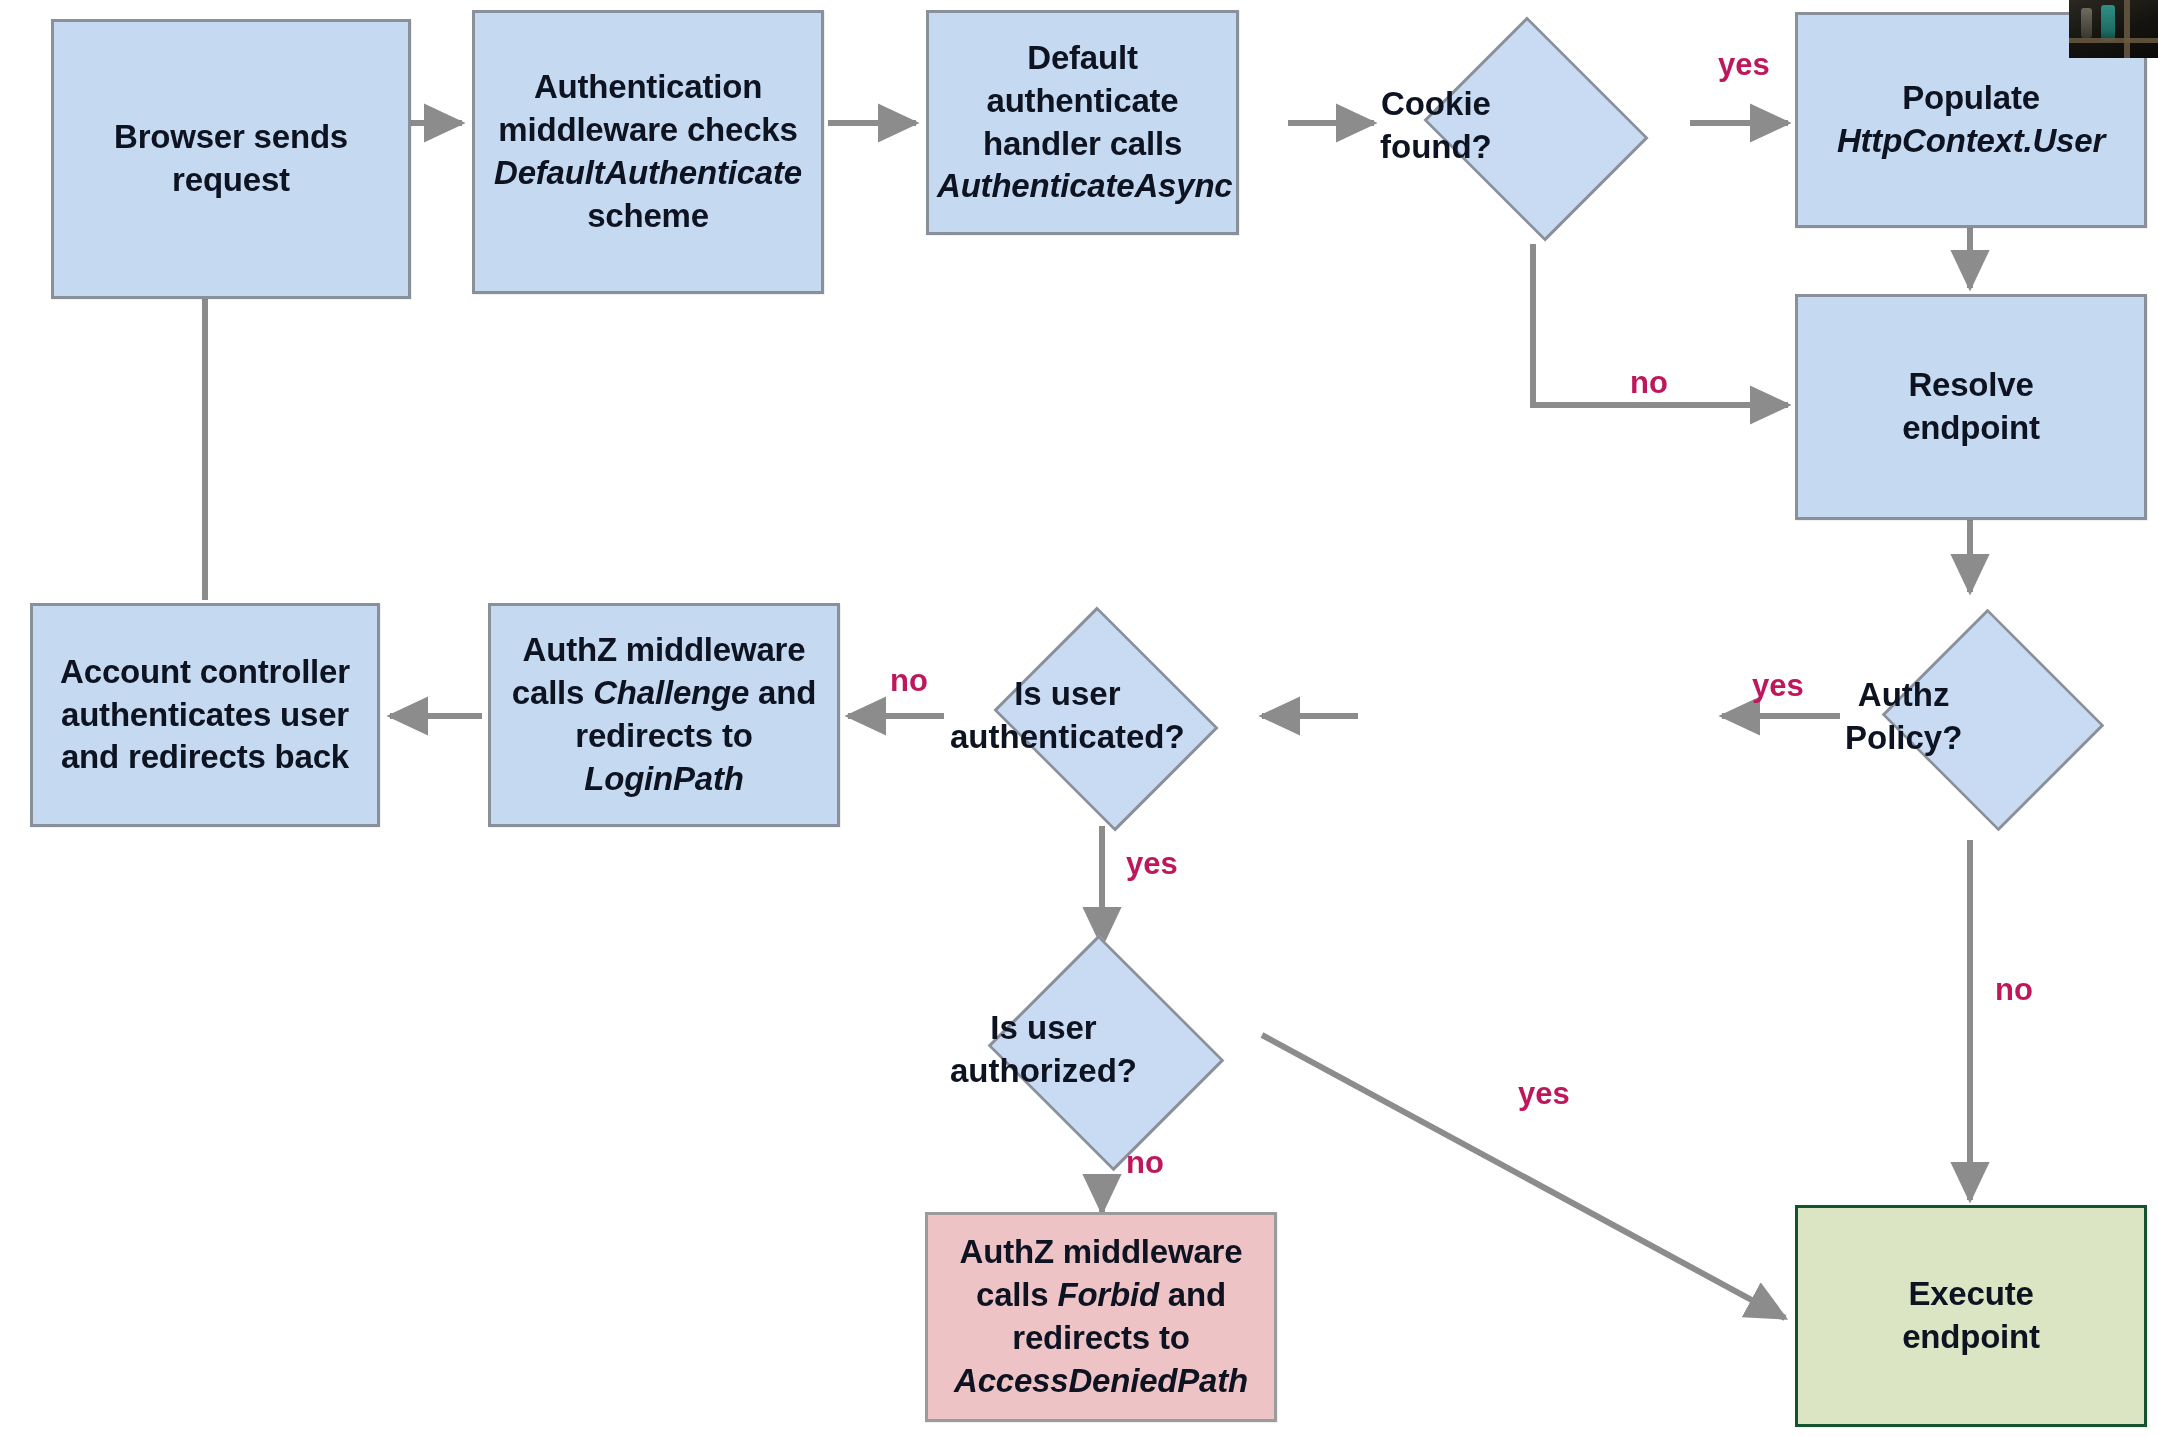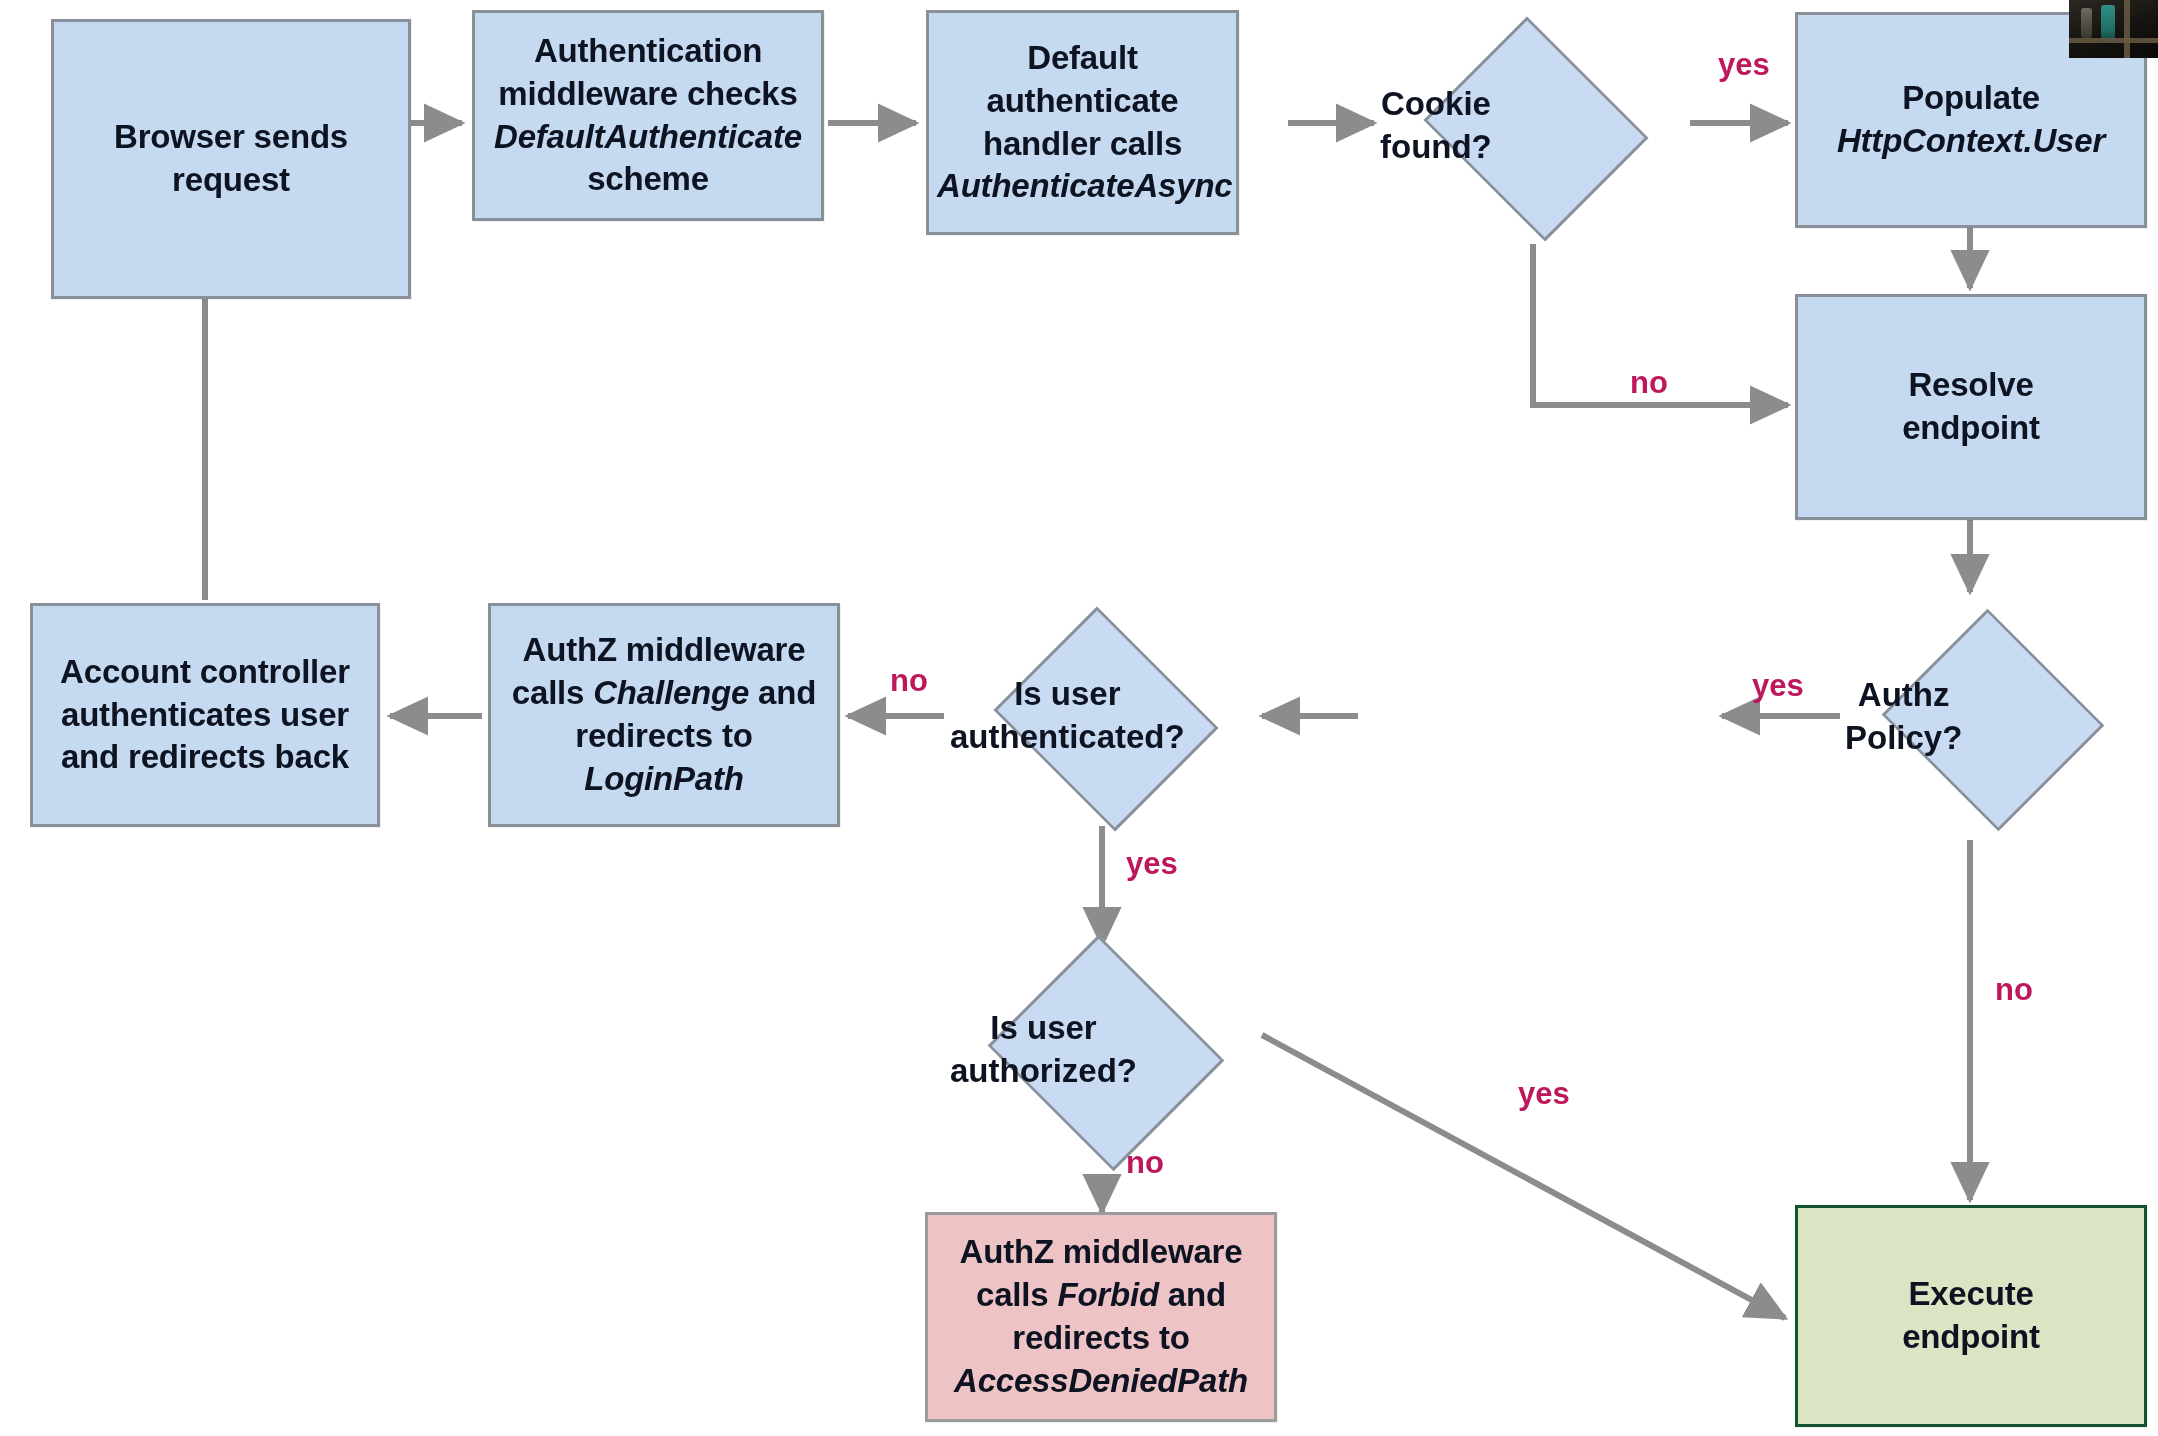--- a/index.html
+++ b/index.html
@@ -164,21 +164,21 @@
     </g>
   </svg>
 
   <div class="node proc" style="left:15px; top:19px; width:360px; height:280px;margin-left:36px;">
     <span class="txt">
       <span>Browser sends</span><br>
       <span>request</span>
     </span>
   </div>
 
-  <div class="node proc" style="left:472px; top:10px; width:352px; height:211px;">
+  <div class="node proc" style="left:472px; top:10px; width:352px; height:284px;">
     <span class="txt">
       <span>Authentication</span><br>
       <span>middleware checks</span><br>
       <span class="ital">DefaultAuthenticate</span><br>
       <span>scheme</span>
     </span>
   </div>
 
   <div class="node proc" style="left:926px; top:10px; width:313px; height:225px;">
     <span class="txt">

